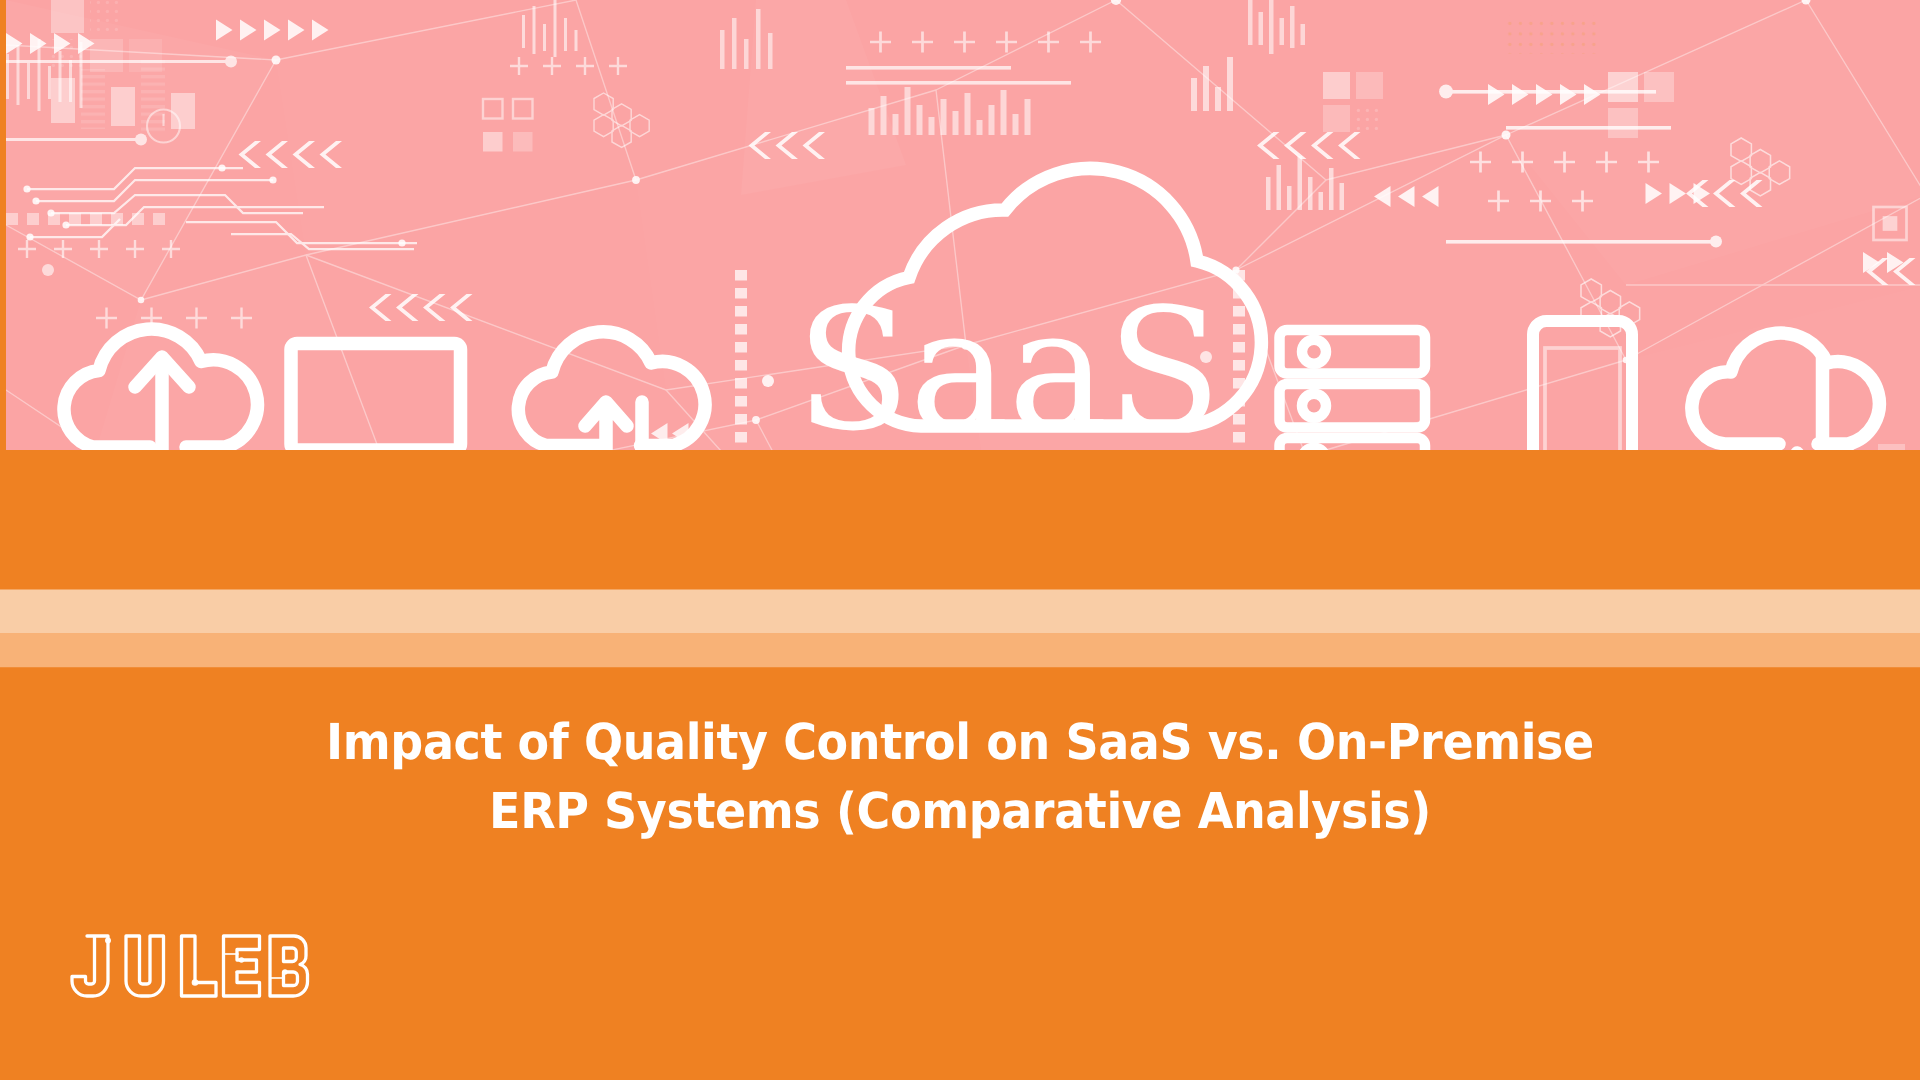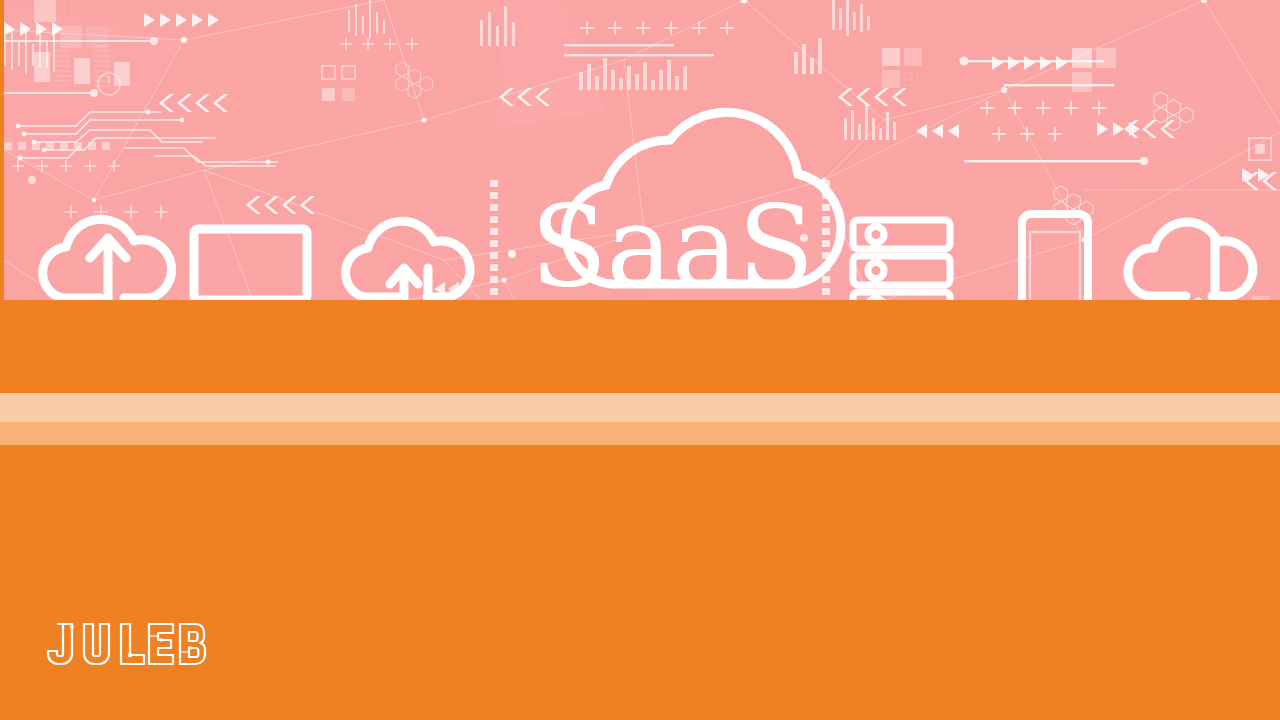--- a/index.html
+++ b/index.html
@@ -640,20 +640,24 @@
         <path d="M540,372 h16 M548,364 v16"></path>
         <path d="M700,370 h16 M708,362 v16"></path>
       </g>
     </svg>
   </div>
 
   <div class="band-light"></div>
   <div class="band-mid"></div>
   <div class="band-orange"></div>
 
+  <div class="title-block">
+    <span class="title-line">Impact of Quality Control on SaaS vs. On-Premise</span>
+    <span class="title-line">ERP Systems (Comparative Analysis)</span>
+  </div>
 
   <div class="logo">
     <svg viewBox="0 0 170 52" xmlns="http://www.w3.org/2000/svg">
       <g fill="none" stroke="#ffffff" stroke-width="2.2" stroke-linejoin="round">
 
         <path d="M14,6 h14 v30 a10,10 0 0 1 -10,10 h-4 a10,10 0 0 1 -10,-10 v-3 h9 v3
                  a2,2 0 0 0 2,2 h2 a2,2 0 0 0 2,-2 V6 Z"></path>
 
         <path d="M40,6 h9 v30 a2,2 0 0 0 2,2 h3 a2,2 0 0 0 2,-2 V6 h9 v30
                  a10,10 0 0 1 -10,10 h-5 a10,10 0 0 1 -10,-10 Z"></path>

